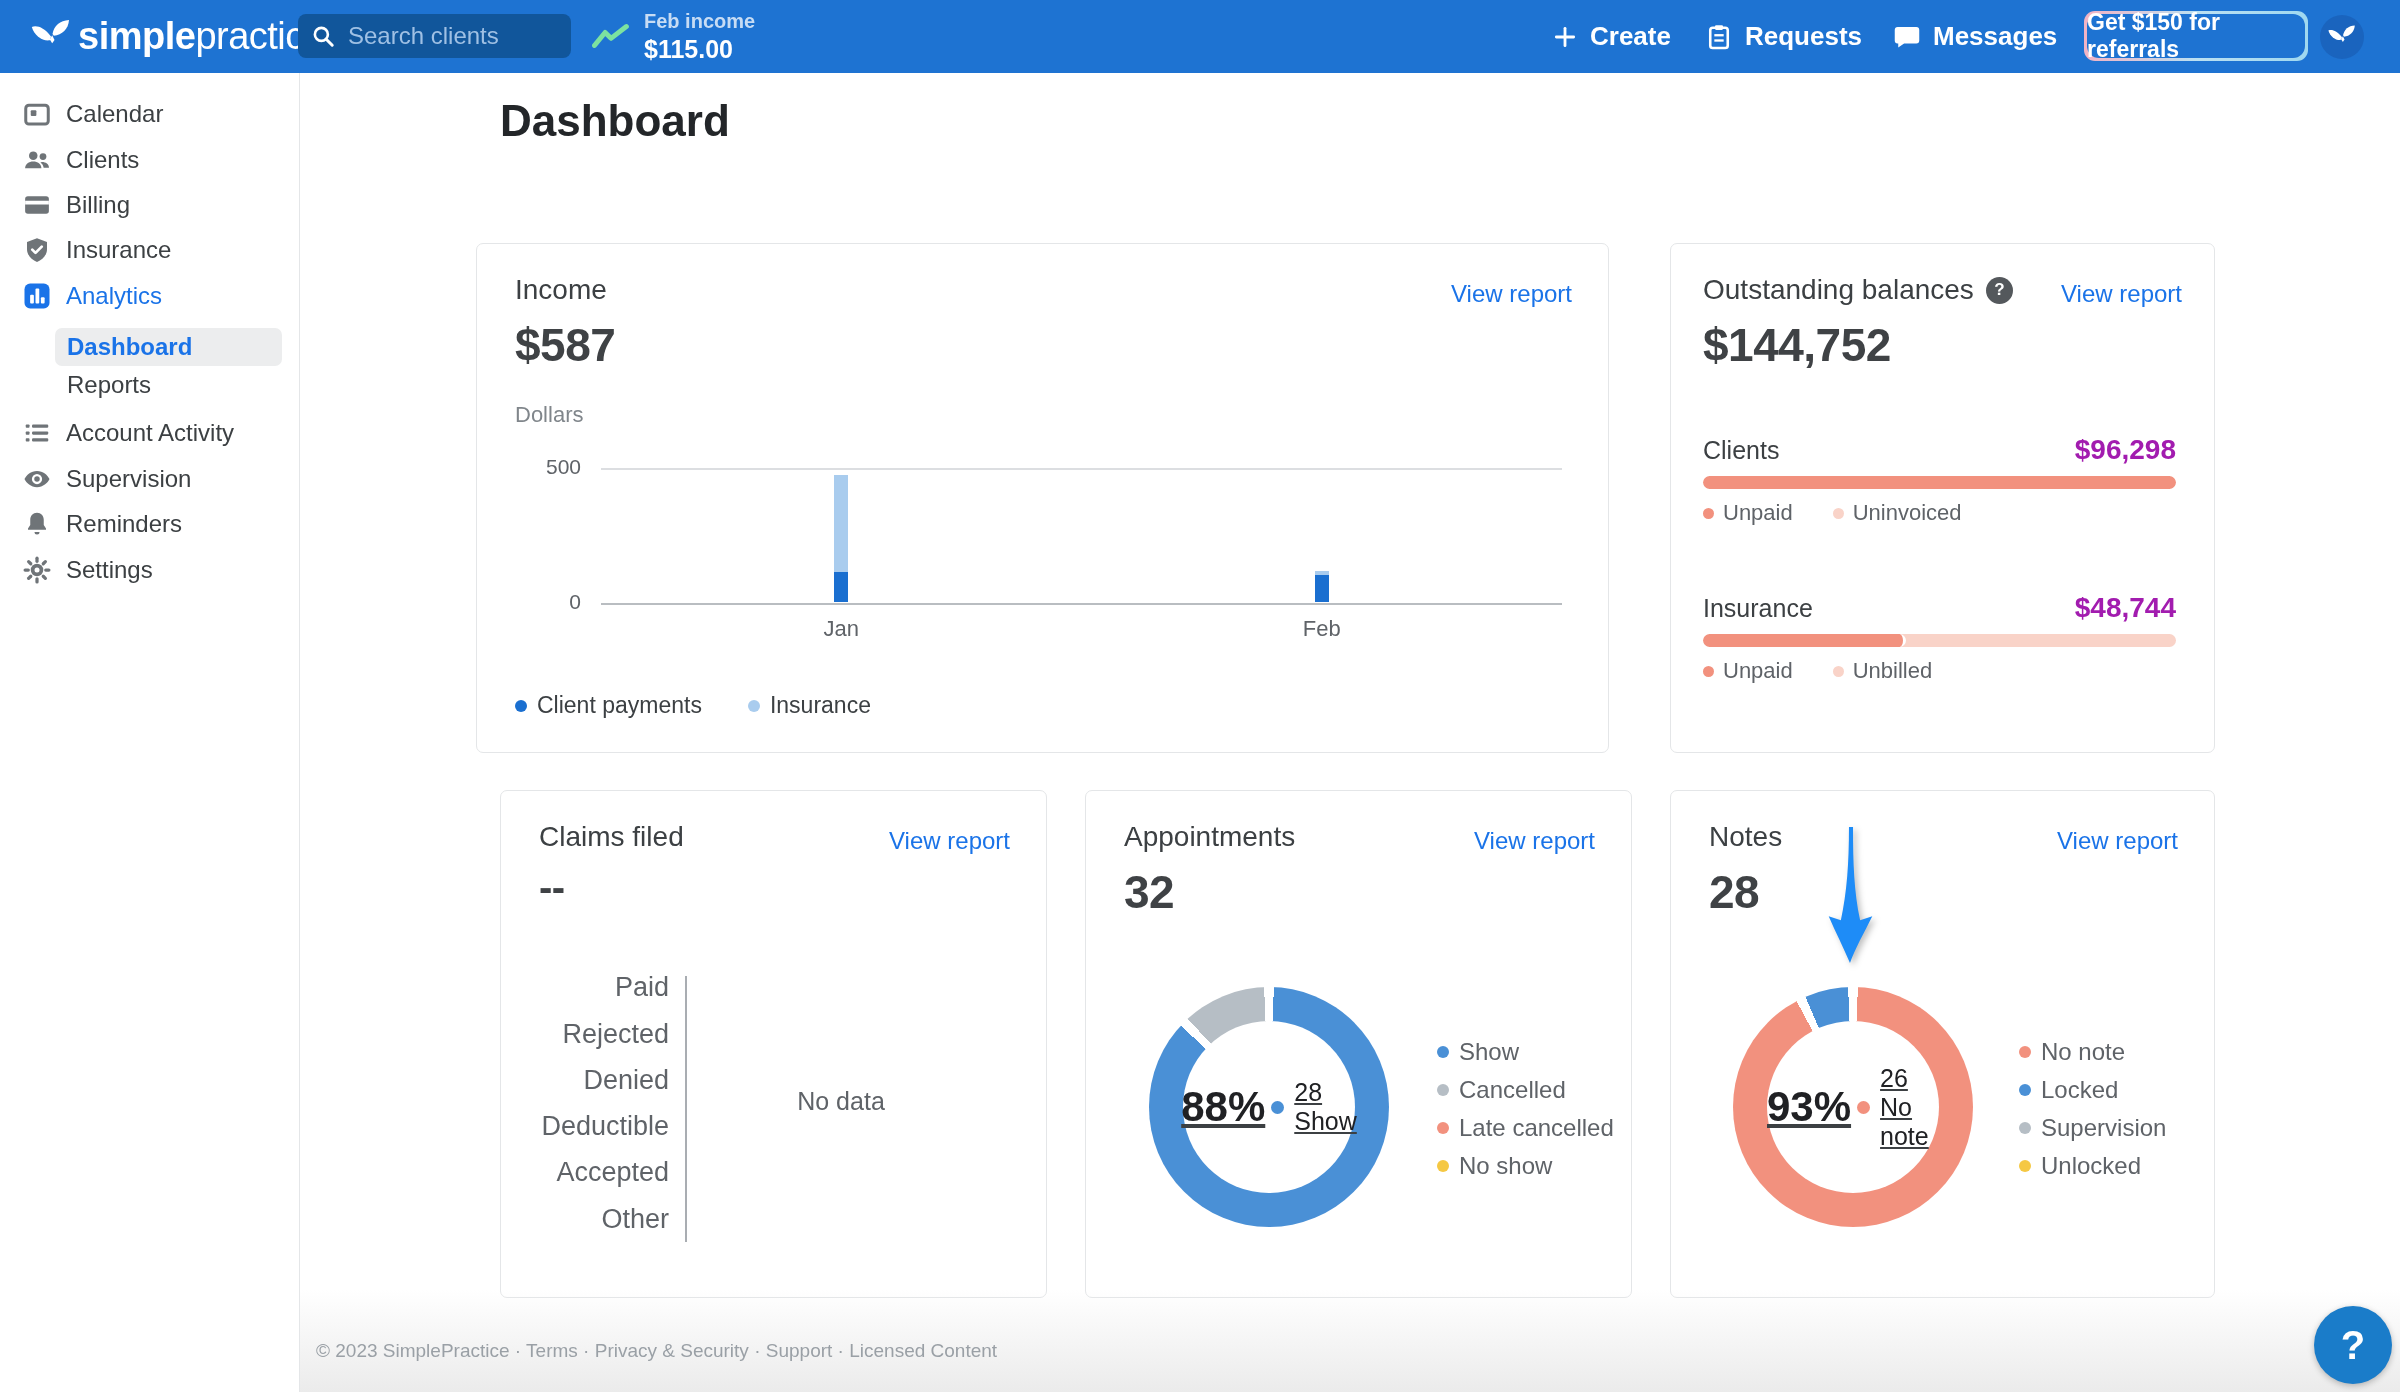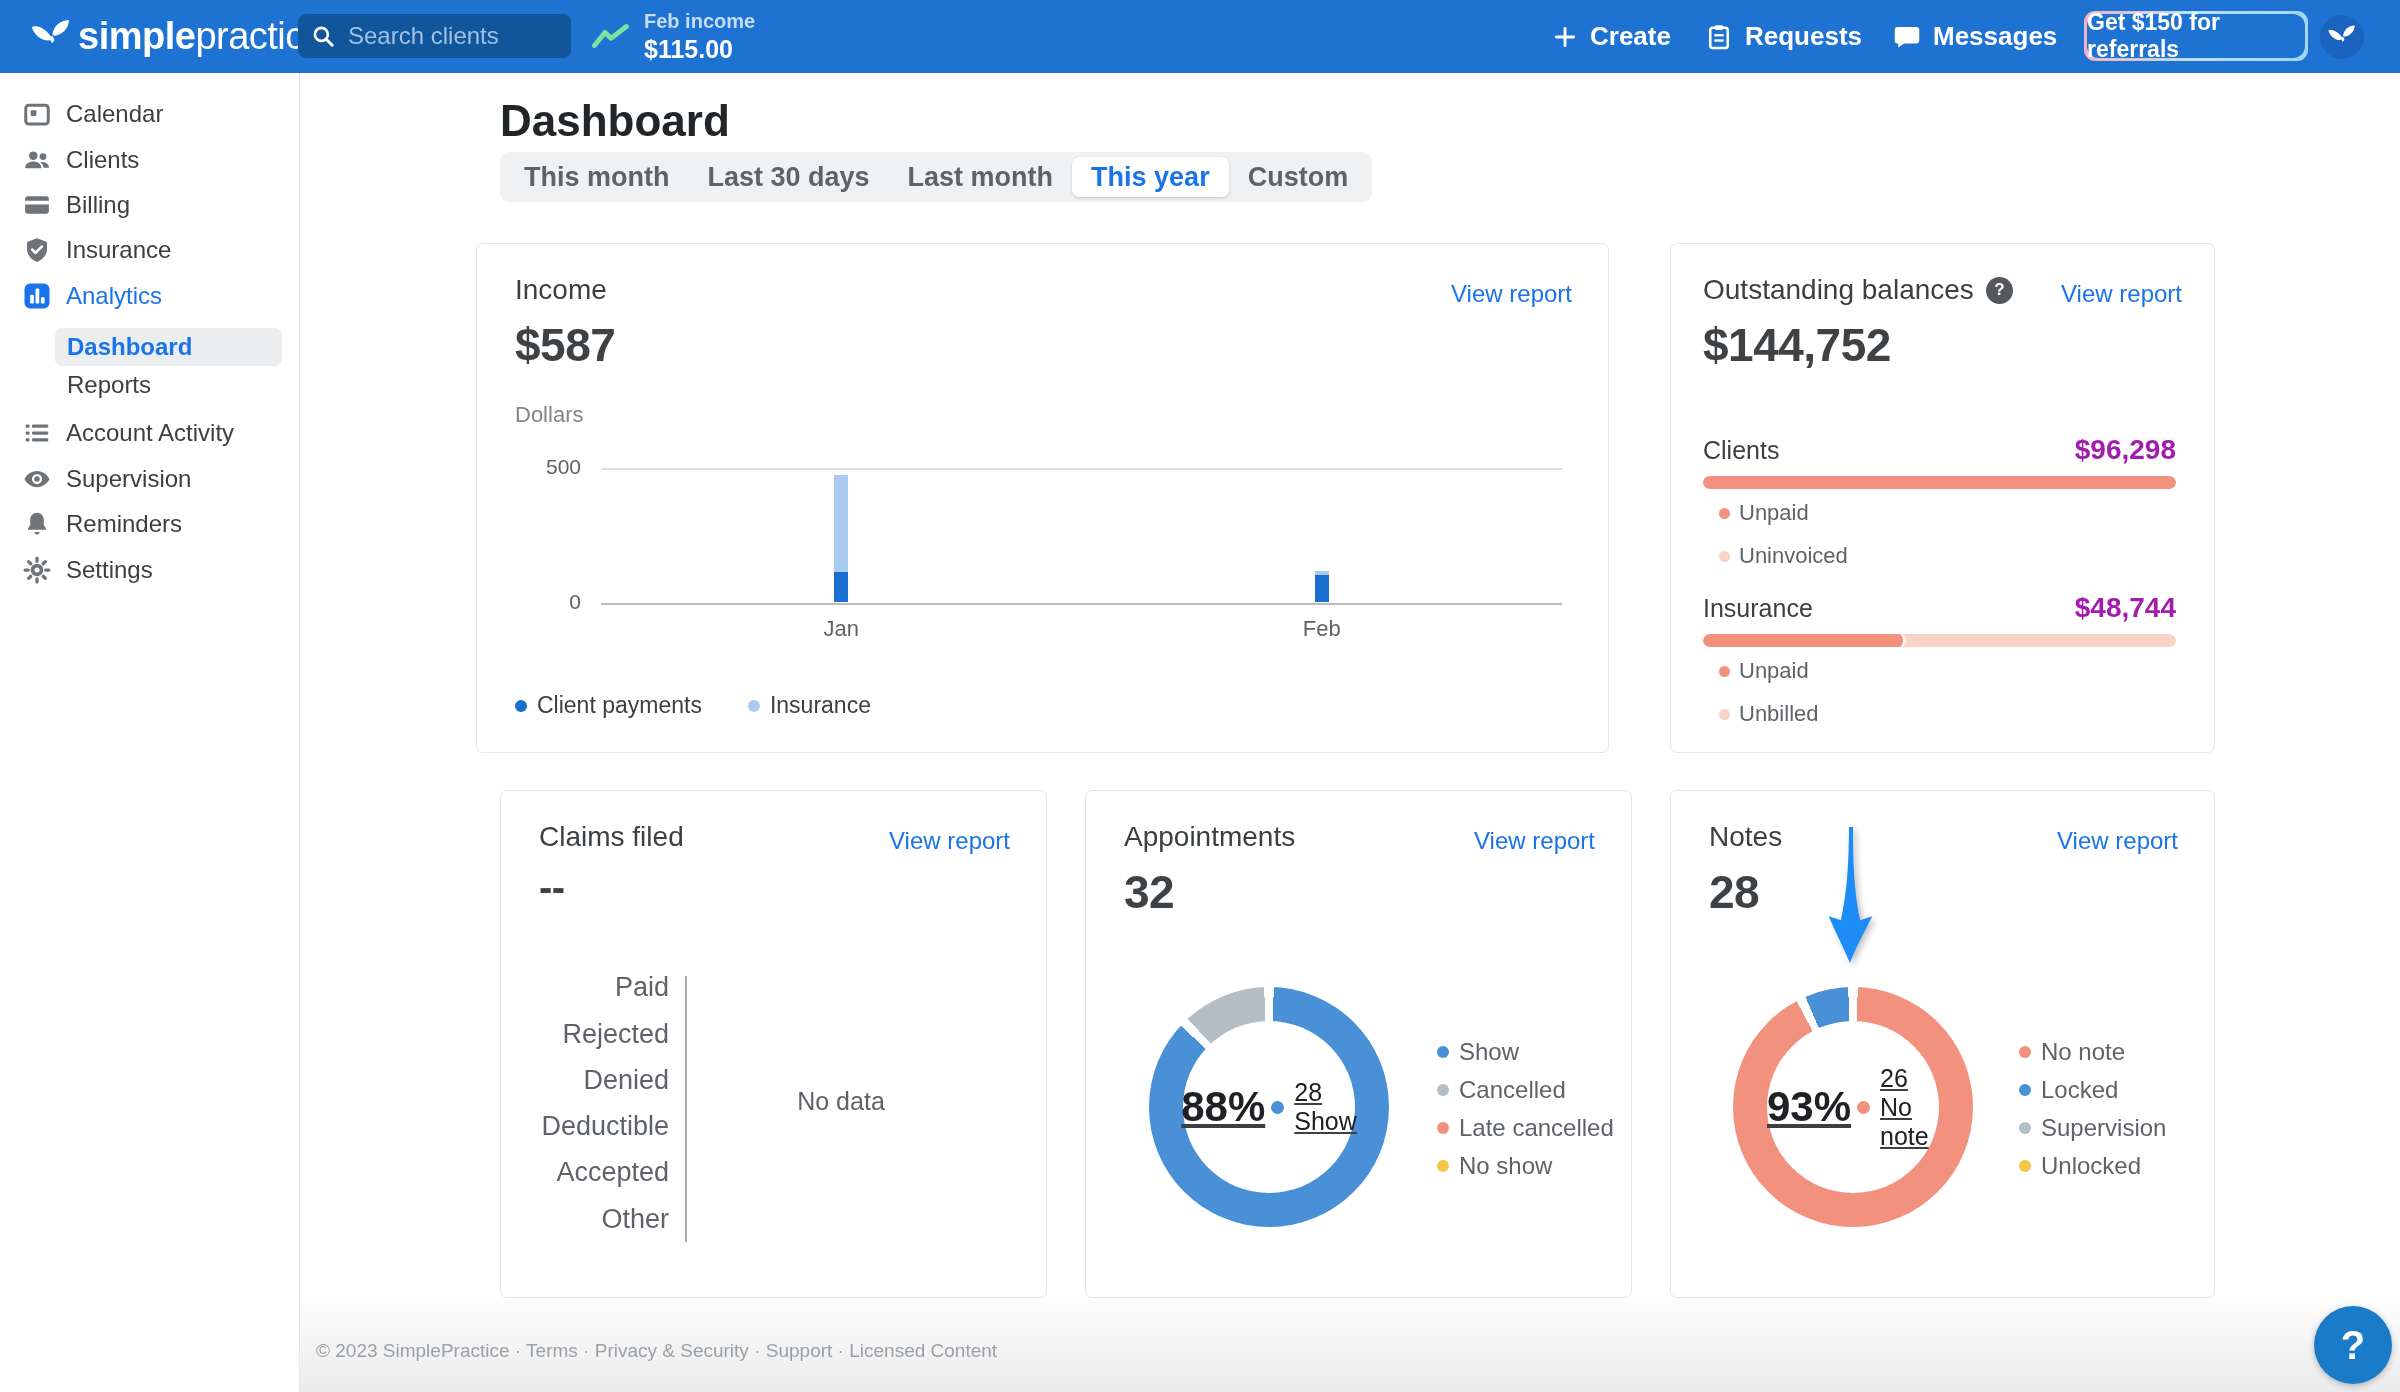--- a/index.html
+++ b/index.html
@@ -57,21 +57,21 @@
   .xlabel{position:absolute;top:148px;transform:translateX(-50%);font-size:22px;color:#5F6368;}
   .legend{position:absolute;display:flex;gap:46px;}
   .legend-item{display:flex;align-items:center;gap:10px;font-size:23px;color:#3C4043;}
   .dot{width:12px;height:12px;border-radius:50%;flex:none;}
 
   
   .bal-label{position:absolute;left:32px;font-size:25px;color:#3C4043;}
   .bal-amount{position:absolute;right:38px;font-size:28px;font-weight:700;color:#a21caf;}
   .hbar{position:absolute;left:32px;right:38px;height:13px;border-radius:7px;overflow:hidden;}
   .hbar-seg{height:100%;border-radius:7px;}
-  .mini-legend{position:absolute;left:48px;display:flex;gap:17px;flex-direction:column;}
+  .mini-legend{position:absolute;left:32px;display:flex;gap:40px;}
   .mini-legend .legend-item{font-size:22px;color:#5F6368;gap:9px;}
   .mini-legend .dot{width:11px;height:11px;}
 
   
   .claim-cat{position:absolute;left:38px;width:130px;text-align:right;font-size:27px;color:#5F6368;}
   .claims-axis{position:absolute;left:184px;top:185px;width:2px;height:266px;background:#A9ADB2;}
   .no-data{position:absolute;left:215px;top:296px;width:250px;text-align:center;font-size:25px;color:#5F6368;}
 
   
   .donut{position:absolute;width:240px;height:240px;border-radius:50%;cursor:pointer;}
@@ -261,27 +261,20 @@
             <circle cx="12" cy="12" r="5" fill="currentColor"></circle>
             <circle cx="12" cy="12" r="2" fill="#fff"></circle>
           </svg>
       </span>
       <span class="lbl">Settings</span>
     </div>
   </nav>
 
   <h1 class="page-title">Dashboard</h1>
 
-  <div class="tabs">
-    <div class="tab">This month</div>
-    <div class="tab">Last 30 days</div>
-    <div class="tab">Last month</div>
-    <div class="tab active">This year</div>
-    <div class="tab">Custom</div>
-  </div>
 
   <section class="card" style="left:476px;top:243px;width:1133px;height:510px">
     <div class="card-title">Income</div>
     <a class="view-report">View report</a>
     <div class="card-total">$587</div>
     <div class="axis-caption">Dollars</div>
     <div class="ytick" style="top:211px">500</div>
     <div class="ytick" style="top:346px">0</div>
     <div class="gl" style="top:224px;height:2px;background:#DCDEE1"></div>
     <div class="gl" style="top:359px;height:2px;background:#B9BDC1"></div>

